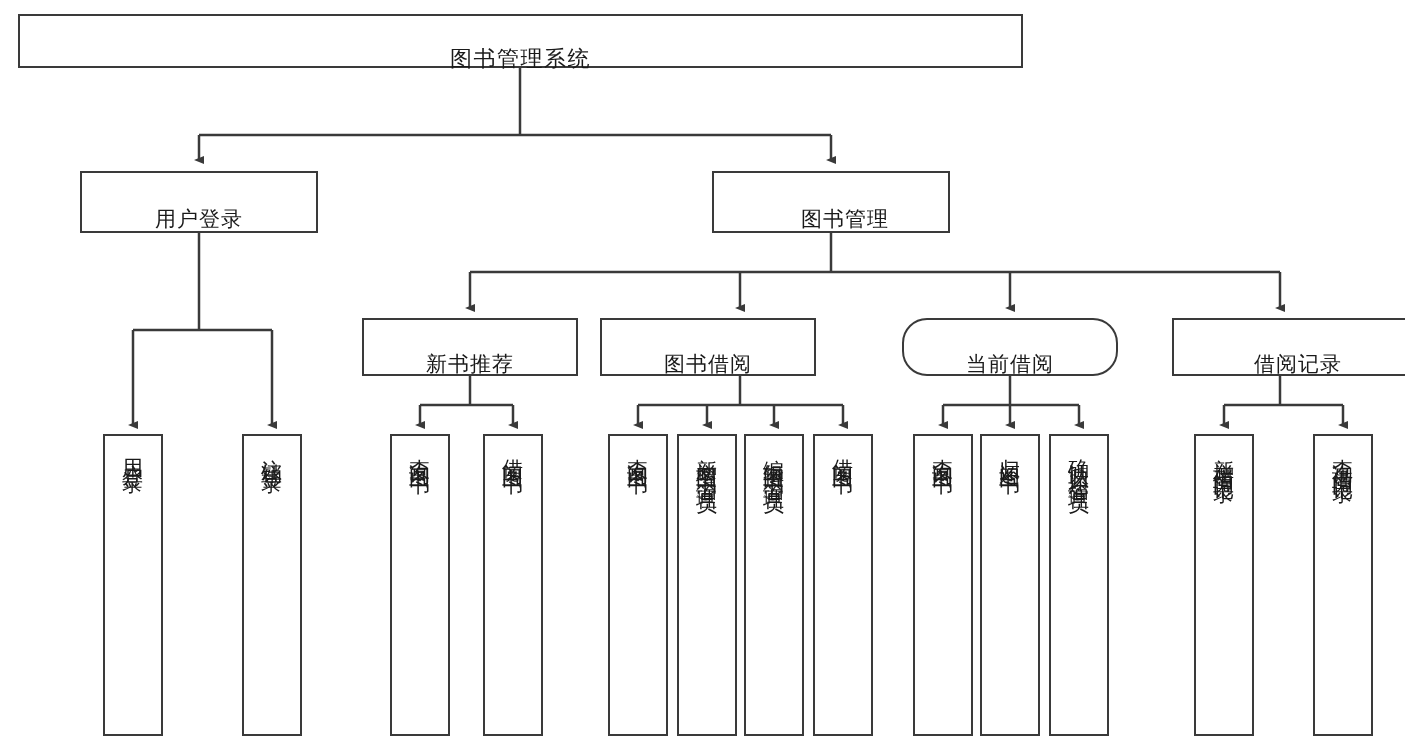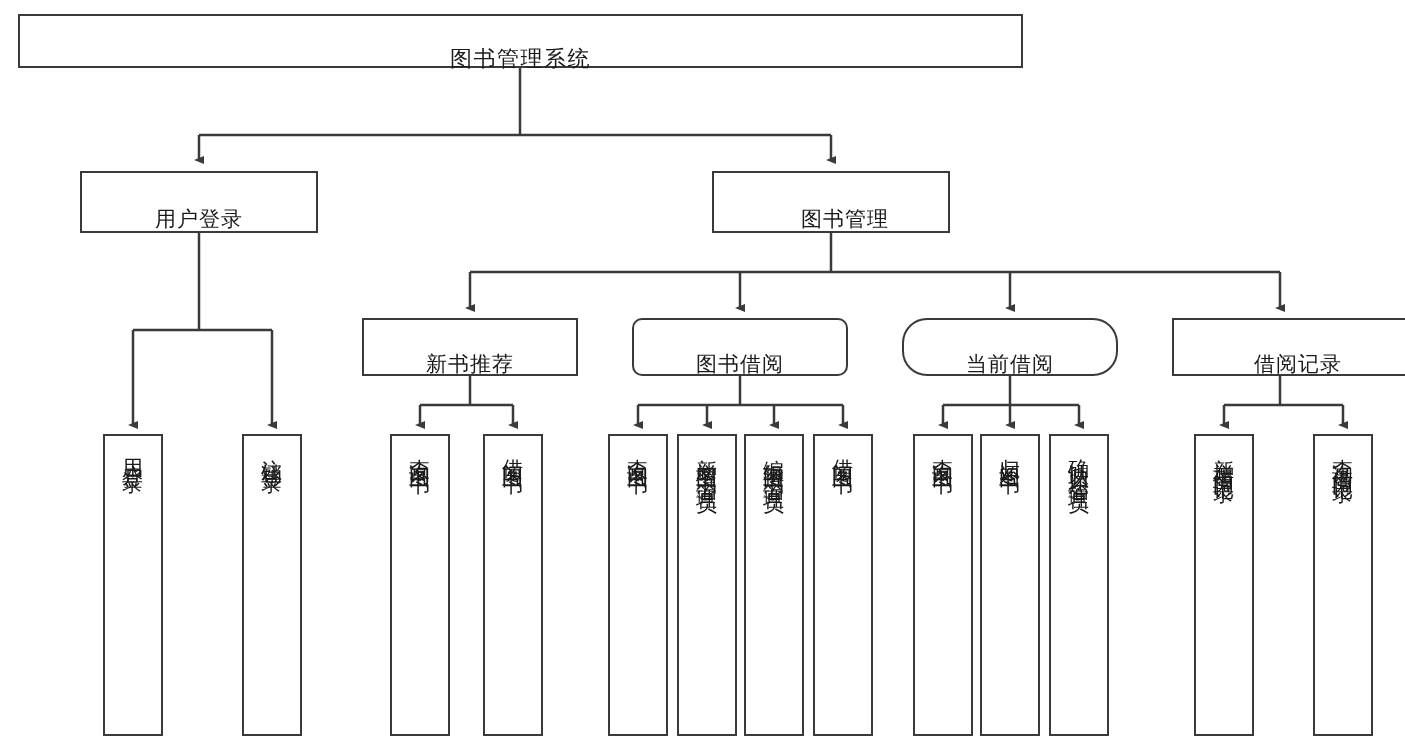--- a/index.html
+++ b/index.html
@@ -139,21 +139,21 @@
   <div class="node horizontal" style="left:80px; top:171px; width:238px; height:62px;">
     <span class="label">用户登录</span>
   </div>
   <div class="node horizontal" style="left:712px; top:171px; width:238px; height:62px;padding-left:28px;">
     <span class="label">图书管理</span>
   </div>
 
   <div class="node horizontal" style="left:362px; top:318px; width:216px; height:58px;">
     <span class="label">新书推荐</span>
   </div>
-  <div class="node horizontal" style="left:632px; top:318px; width:216px; height:58px;border-radius:10px;">
+  <div class="node horizontal" style="left:600px; top:318px; width:216px; height:58px;">
     <span class="label">图书借阅</span>
   </div>
   <div class="node horizontal" style="left:902px; top:318px; width:216px; height:58px;border-radius:25px;">
     <span class="label">当前借阅</span>
   </div>
   <div class="node horizontal" style="left:1172px; top:318px; width:252px; height:58px;">
     <span class="label">借阅记录</span>
   </div>
 
   <div class="node vertical" style="left:103px; top:434px; width:60px; height:302px;">

